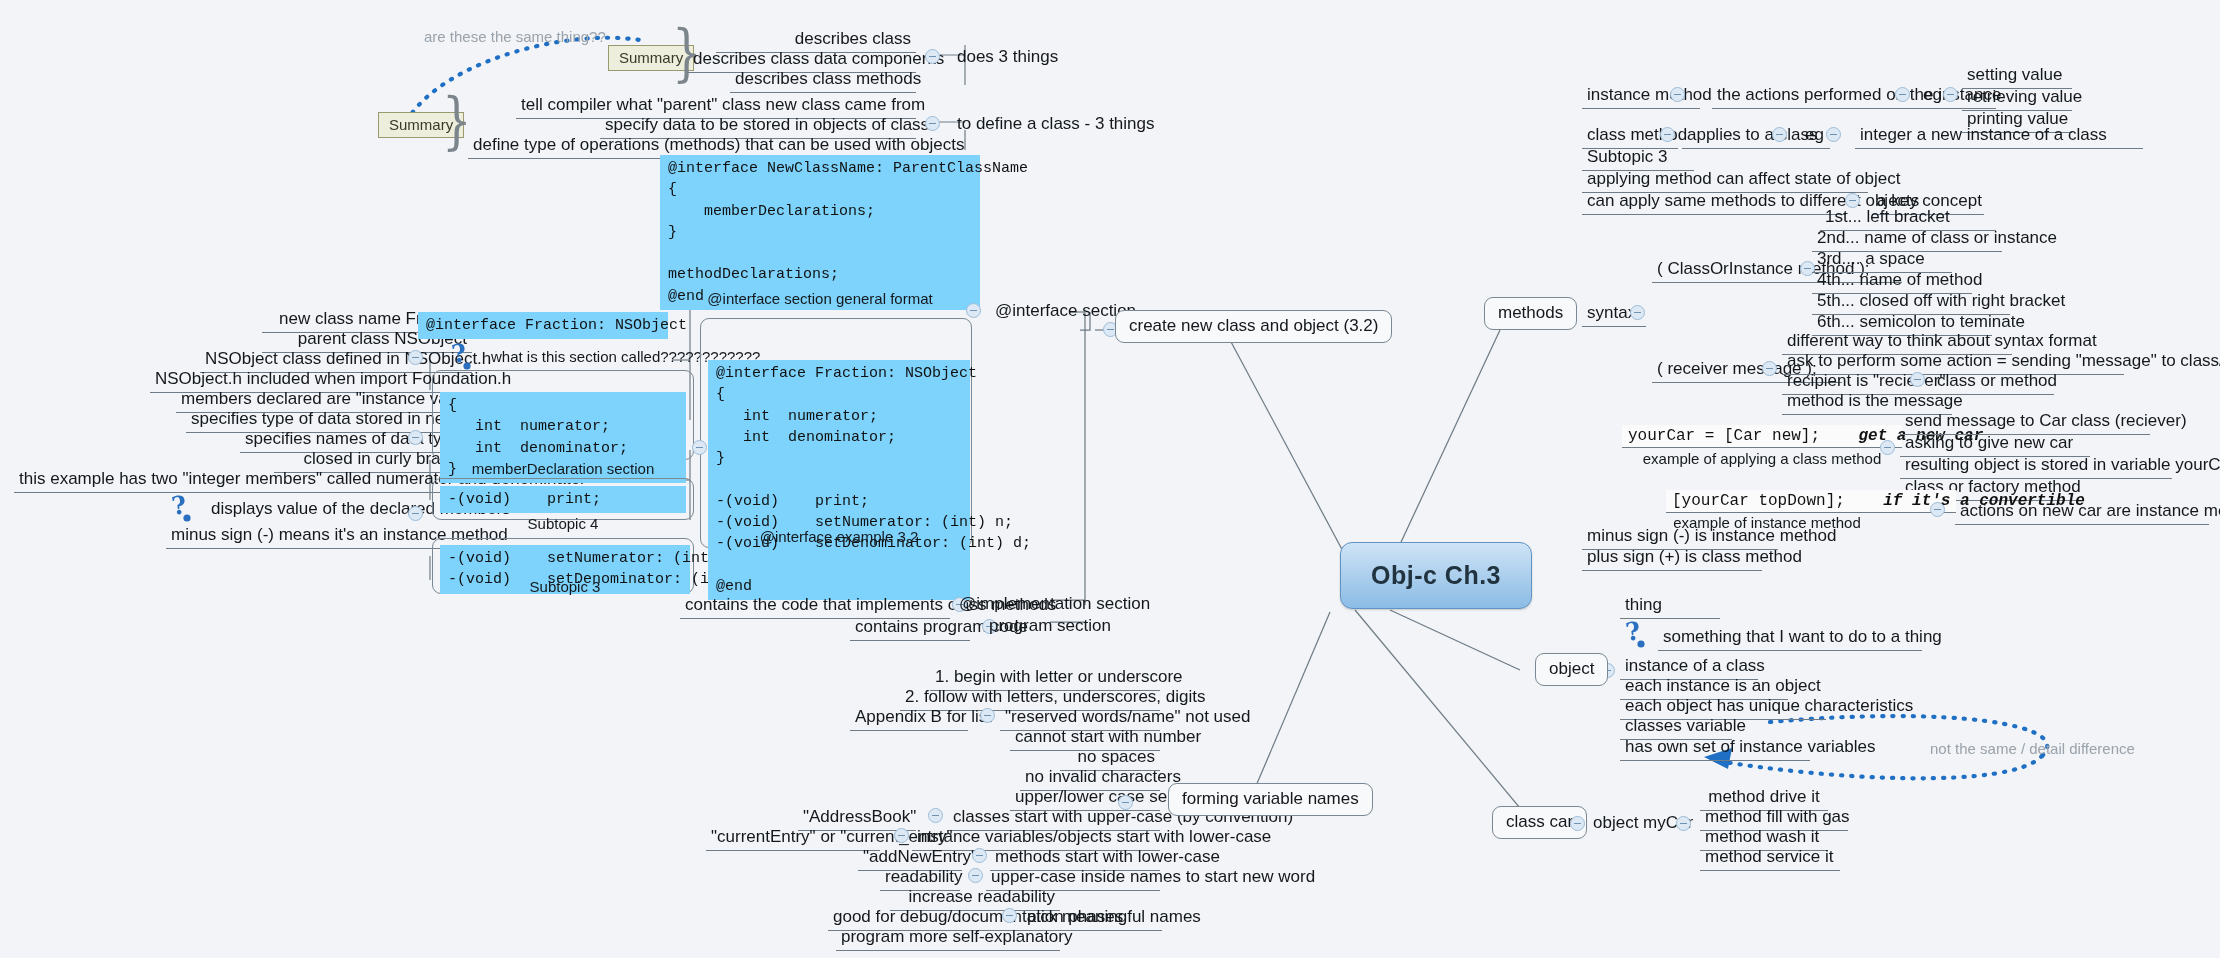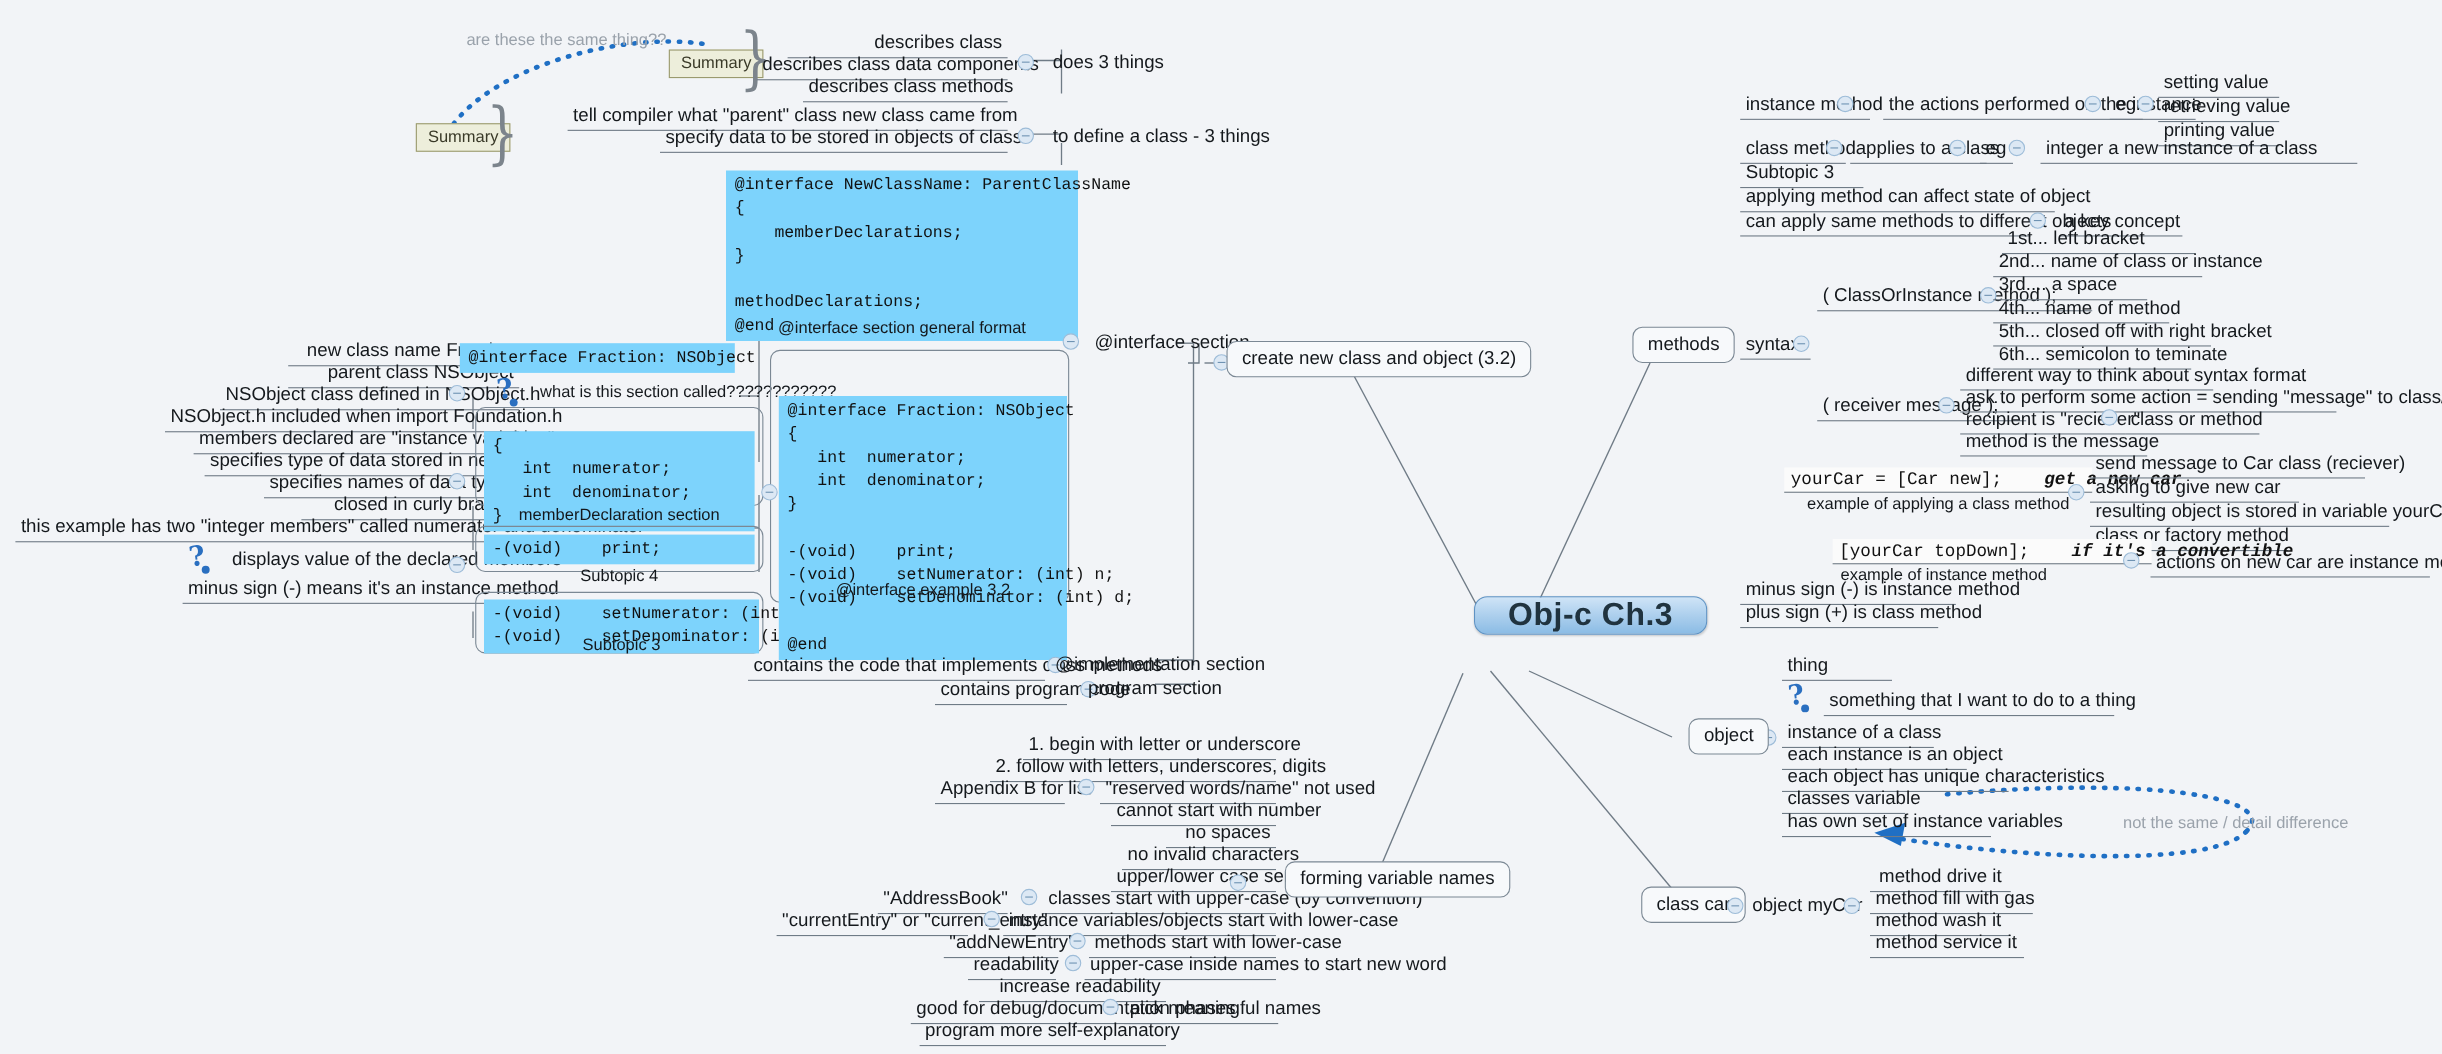--- a/index.html
+++ b/index.html
@@ -34,25 +34,25 @@
     color:#14181c;
     padding:5px 13px 6px 13px;
     border:1.3px solid #7b8894;
     border-radius:9px;
     background:#f7f9fb;
     box-sizing:border-box;
   }
   
   .root{
     position:absolute;
-    font-size:29px;
+    font-size:25px;
     font-weight:bold;
     letter-spacing:.5px;
     color:#20333f;
-    padding:0 30px;
+    padding:18px 30px;
     border:1.4px solid #5f93c4;
     border-radius:12px;
     background:linear-gradient(180deg,#cfe4f7 0%,#a9cdec 55%,#8bbce5 100%);
     box-shadow:0 1px 2px rgba(0,0,0,.18);
     white-space:nowrap;
   }
   
   .summary{
     position:absolute;
     font-size:15px;
@@ -191,20 +191,21 @@
   <div class="brace" style="left:442px;top:90px;">}</div>
 
   <div class="tline right" style="left:716px;top:28px;width:200px;">describes class</div>
   <div class="tline right" style="left:688px;top:48px;width:228px;">describes class data components</div>
   <div class="tline right" style="left:730px;top:68px;width:186px;">describes class methods</div>
   <div class="handle" style="left:925px;top:49px;"></div>
   <div class="tline nounder" style="left:952px;top:46px;">does 3 things</div>
 
   <div class="tline right" style="left:516px;top:94px;width:400px;">tell compiler what "parent" class new class came from</div>
   <div class="tline right" style="left:600px;top:114px;width:316px;">specify data to be stored in objects of class</div>
+  <div class="tline right" style="left:468px;top:134px;width:448px;">define type of operations (methods) that can be used with objects</div>
   <div class="handle" style="left:925px;top:116px;"></div>
   <div class="tline nounder" style="left:952px;top:113px;">to define a class - 3 things</div>
 
   <div class="code" style="left:660px;top:155px;width:320px;"><span>@interface NewClassName: ParentClassName
 {
     memberDeclarations;
 }
 
 methodDeclarations;
 @end</span></div>

